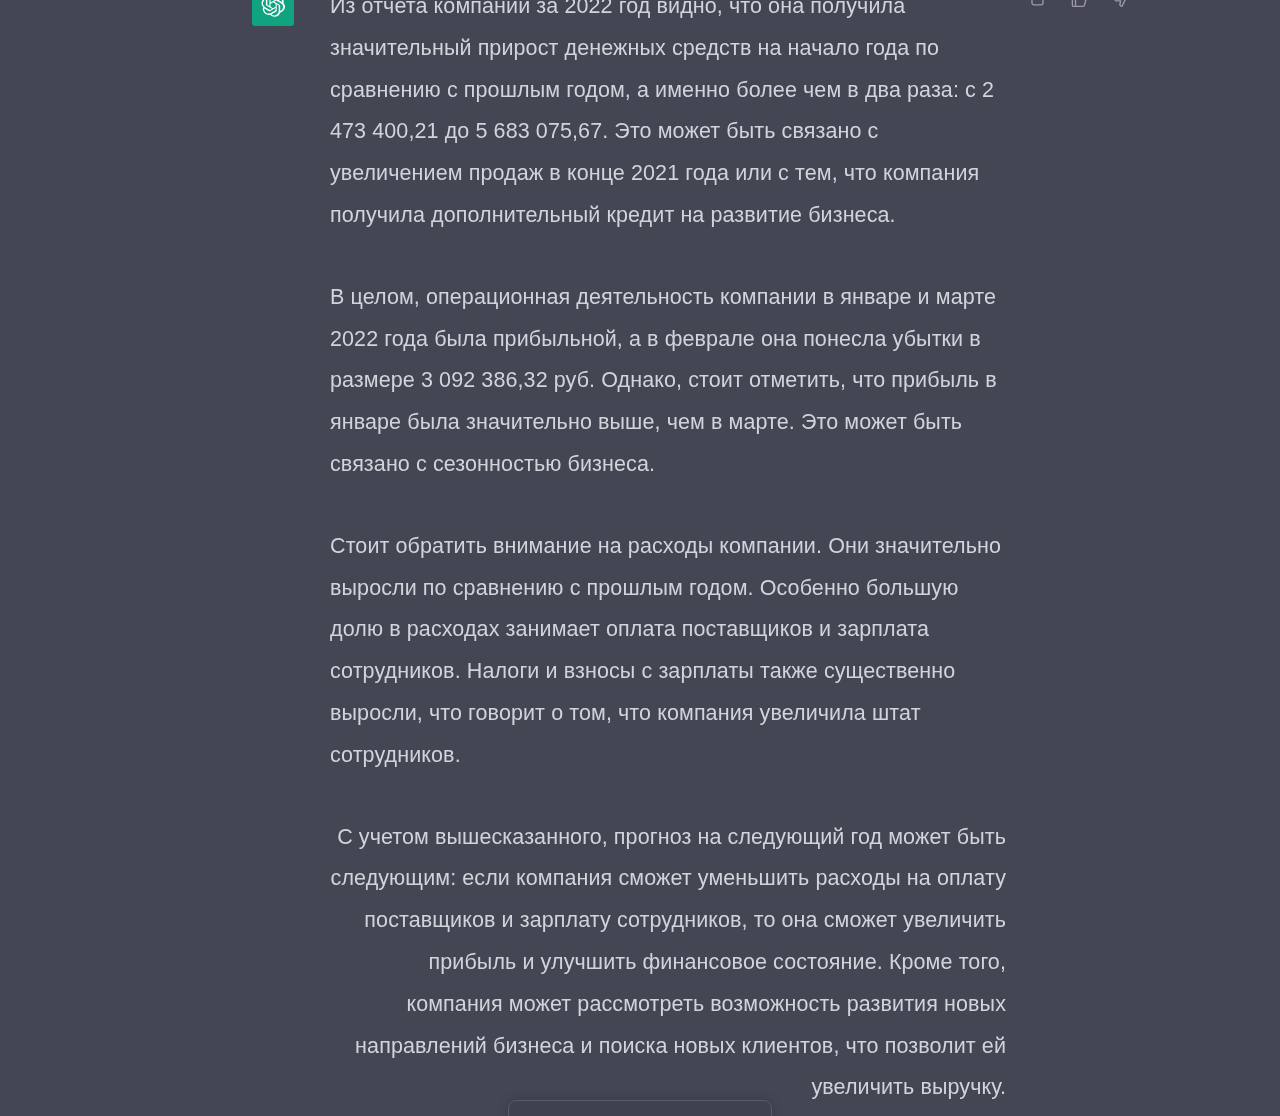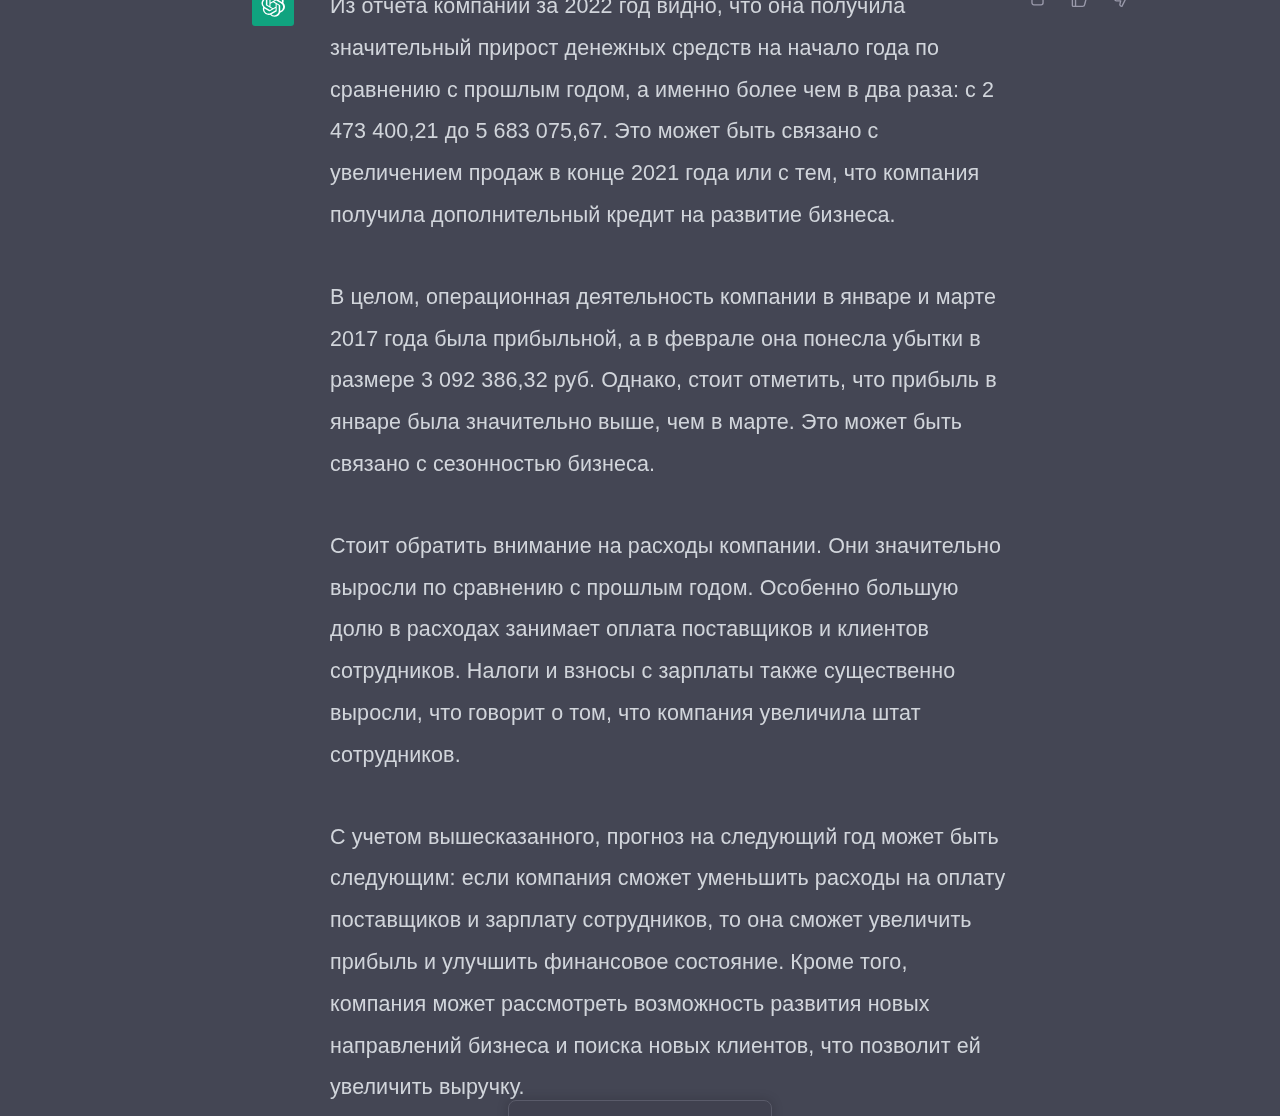--- a/index.html
+++ b/index.html
@@ -57,21 +57,21 @@
     color: #d1d5db;
     font-size: 21.5px;
     line-height: 41.8px;
     letter-spacing: 0.1px;
     font-weight: 400;
   }
   .message-body p {
     margin: 0 0 40px 0;
     white-space: pre-wrap;
   }
-  .message-body p:last-child { margin-bottom: 0; }
+  .message-body p:last-child { margin-bottom: 0; text-align: right; }
 
   
   .actions {
     position: absolute;
     top: -13px;
     left: 1026px;
     display: flex;
     align-items: center;
     gap: 20px;
   }
@@ -140,22 +140,22 @@
     <div class="avatar">
       <span>
         <svg viewBox="0 0 24 24" aria-hidden="true">
           <path d="M21.55 10.0a5.42 5.42 0 0 0-.47-4.45 5.48 5.48 0 0 0-5.9-2.63A5.42 5.42 0 0 0 11.1 1.1a5.48 5.48 0 0 0-5.23 3.8 5.42 5.42 0 0 0-3.63 2.63 5.48 5.48 0 0 0 .68 6.43 5.42 5.42 0 0 0 .47 4.45 5.48 5.48 0 0 0 5.9 2.63 5.42 5.42 0 0 0 4.08 1.82 5.48 5.48 0 0 0 5.23-3.8 5.42 5.42 0 0 0 3.63-2.63 5.48 5.48 0 0 0-.68-6.43zM13.2 21.6a4.07 4.07 0 0 1-2.61-.94l.13-.07 4.33-2.5a.7.7 0 0 0 .36-.62v-6.1l1.83 1.06a.07.07 0 0 1 .04.05v5.06a4.08 4.08 0 0 1-4.08 4.06zM4.43 17.86a4.06 4.06 0 0 1-.49-2.73l.13.08 4.33 2.5a.7.7 0 0 0 .71 0l5.29-3.05v2.11a.07.07 0 0 1-.03.06L9.99 19.4a4.08 4.08 0 0 1-5.56-1.49zM3.3 8.44a4.06 4.06 0 0 1 2.13-1.79v5.15a.7.7 0 0 0 .35.61l5.27 3.04-1.83 1.06a.07.07 0 0 1-.06 0L4.78 14a4.08 4.08 0 0 1-1.49-5.56zm15.03 3.5l-5.29-3.07 1.83-1.05a.07.07 0 0 1 .06 0L19.3 10.3a4.07 4.07 0 0 1-.63 7.34v-5.15a.7.7 0 0 0-.35-.55zm1.82-2.74l-.13-.08-4.32-2.52a.7.7 0 0 0-.71 0L9.7 9.65V7.54a.07.07 0 0 1 .03-.06l4.38-2.52a4.07 4.07 0 0 1 6.04 4.22zM8.7 12.96l-1.83-1.05a.07.07 0 0 1-.04-.06V6.8a4.07 4.07 0 0 1 6.68-3.13l-.13.08-4.33 2.5a.7.7 0 0 0-.36.61zm1-2.14l2.36-1.36 2.36 1.36v2.72l-2.35 1.36-2.36-1.36z" fill="#ffffff" stroke="none"></path>
         </svg>
       </span>
     </div>
 
     <div class="message-body">
       <p>Из отчета компании за 2022 год видно, что она получила значительный прирост денежных средств на начало года по сравнению с прошлым годом, а именно более чем в два раза: с 2 473 400,21 до 5 683 075,67. Это может быть связано с увеличением продаж в конце 2021 года или с тем, что компания получила дополнительный кредит на развитие бизнеса.</p>
-      <p>В целом, операционная деятельность компании в январе и марте 2017 года была прибыльной, а в феврале она понесла убытки в размере 3 092 386,32 руб. Однако, стоит отметить, что прибыль в январе была значительно выше, чем в марте. Это может быть связано с сезонностью бизнеса.</p>
-      <p>Стоит обратить внимание на расходы компании. Они значительно выросли по сравнению с прошлым годом. Особенно большую долю в расходах занимает оплата поставщиков и клиентов сотрудников. Налоги и взносы с зарплаты также существенно выросли, что говорит о том, что компания увеличила штат сотрудников.</p>
+      <p>В целом, операционная деятельность компании в январе и марте 2022 года была прибыльной, а в феврале она понесла убытки в размере 3 092 386,32 руб. Однако, стоит отметить, что прибыль в январе была значительно выше, чем в марте. Это может быть связано с сезонностью бизнеса.</p>
+      <p>Стоит обратить внимание на расходы компании. Они значительно выросли по сравнению с прошлым годом. Особенно большую долю в расходах занимает оплата поставщиков и зарплата сотрудников. Налоги и взносы с зарплаты также существенно выросли, что говорит о том, что компания увеличила штат сотрудников.</p>
       <p>С учетом вышесказанного, прогноз на следующий год может быть следующим: если компания сможет уменьшить расходы на оплату поставщиков и зарплату сотрудников, то она сможет увеличить прибыль и улучшить финансовое состояние. Кроме того, компания может рассмотреть возможность развития новых направлений бизнеса и поиска новых клиентов, что позволит ей увеличить выручку.</p>
     </div>
 
     <div class="actions">
       <button class="action-btn" title="Copy">
         <span>
           <svg viewBox="0 0 24 24" aria-hidden="true">
             <rect x="5" y="5" width="14" height="15" rx="2.5"></rect>
           </svg>
         </span>

